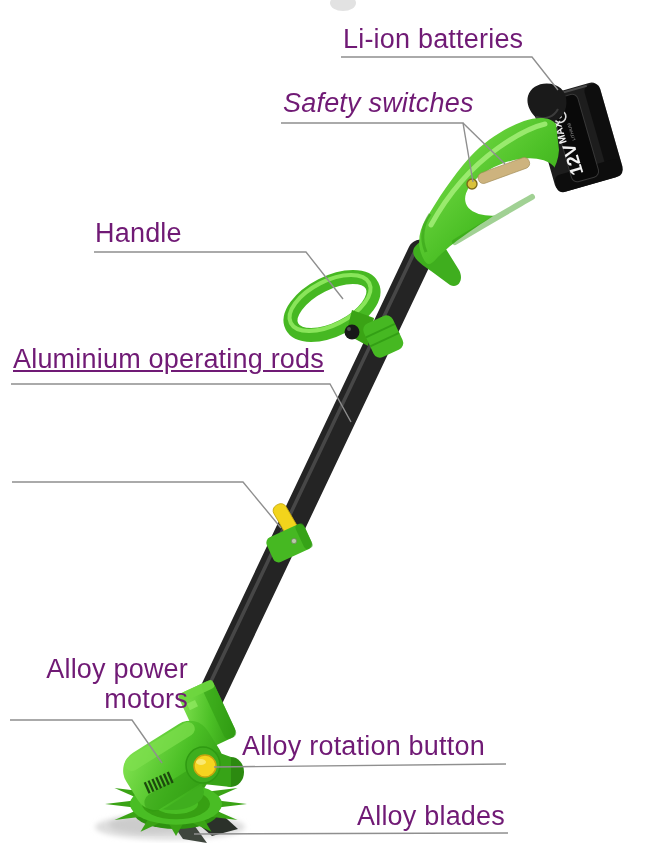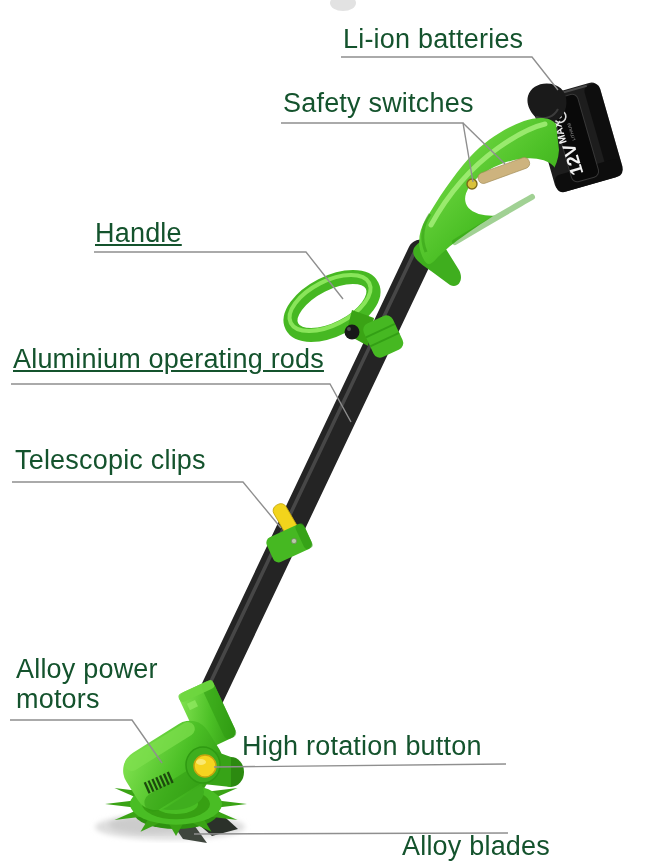--- a/index.html
+++ b/index.html
@@ -2,32 +2,32 @@
 <html><head>
 <meta charset="utf-8">
 <style>
   html,body{margin:0;padding:0;background:#fff;}
   .stage{
     position:relative;width:650px;height:862px;background:#ffffff;overflow:hidden;
     font-family:"Liberation Sans", sans-serif;
   }
   .stage svg{position:absolute;left:0;top:0;}
   .callout{
-    position:absolute;color:#14532d;font-size:27px;font-weight:400;
-    letter-spacing:.2px;white-space:nowrap;line-height:1.12;
+    position:absolute;color:#701a75;font-size:27px;font-weight:400;
+    letter-spacing:.2px;white-space:nowrap;line-height:1.12;text-align:right;
   }
   .callout.wrap{white-space:normal;width:172px;}
   .c-liion{left:343px;top:24px;}
-  .c-safety{left:283px;top:88px;}
-  .c-handle{left:95px;top:218px;text-decoration:underline;}
+  .c-safety{left:283px;top:88px;font-style:italic;}
+  .c-handle{left:95px;top:218px;}
   .c-rods{left:13px;top:344px;text-decoration:underline;}
   .c-clips{left:15px;top:445px;}
   .c-motor{left:16px;top:654px;}
   .c-headbtn{left:242px;top:731px;}
-  .c-blades{left:357px;top:831px;margin-left:45px;}
+  .c-blades{left:357px;top:801px;}
 </style>
 </head>
 <body>
 
 <div class="stage">
 
   <svg width="650" height="862" viewBox="0 0 650 862">
     <defs>
       <linearGradient id="gGreen" x1="0" y1="0" x2="1" y2="1">
         <stop offset="0" stop-color="#86e554"></stop>
@@ -183,18 +183,17 @@
       <polyline points="10,720 132,720 162,763"></polyline>
       <polyline points="214,767 506,764"></polyline>
       <polyline points="194,834 508,833"></polyline>
     </g>
   </svg>
 
   <div class="callout c-liion">Li-ion batteries</div>
   <div class="callout c-safety">Safety switches</div>
   <div class="callout c-handle">Handle</div>
   <div class="callout c-rods">Aluminium operating rods</div>
-  <div class="callout c-clips">Telescopic clips</div>
   <div class="callout c-motor wrap">Alloy power motors</div>
-  <div class="callout c-headbtn">High rotation button</div>
+  <div class="callout c-headbtn">Alloy rotation button</div>
   <div class="callout c-blades">Alloy blades</div>
 
 </div>
 
 </body></html>

